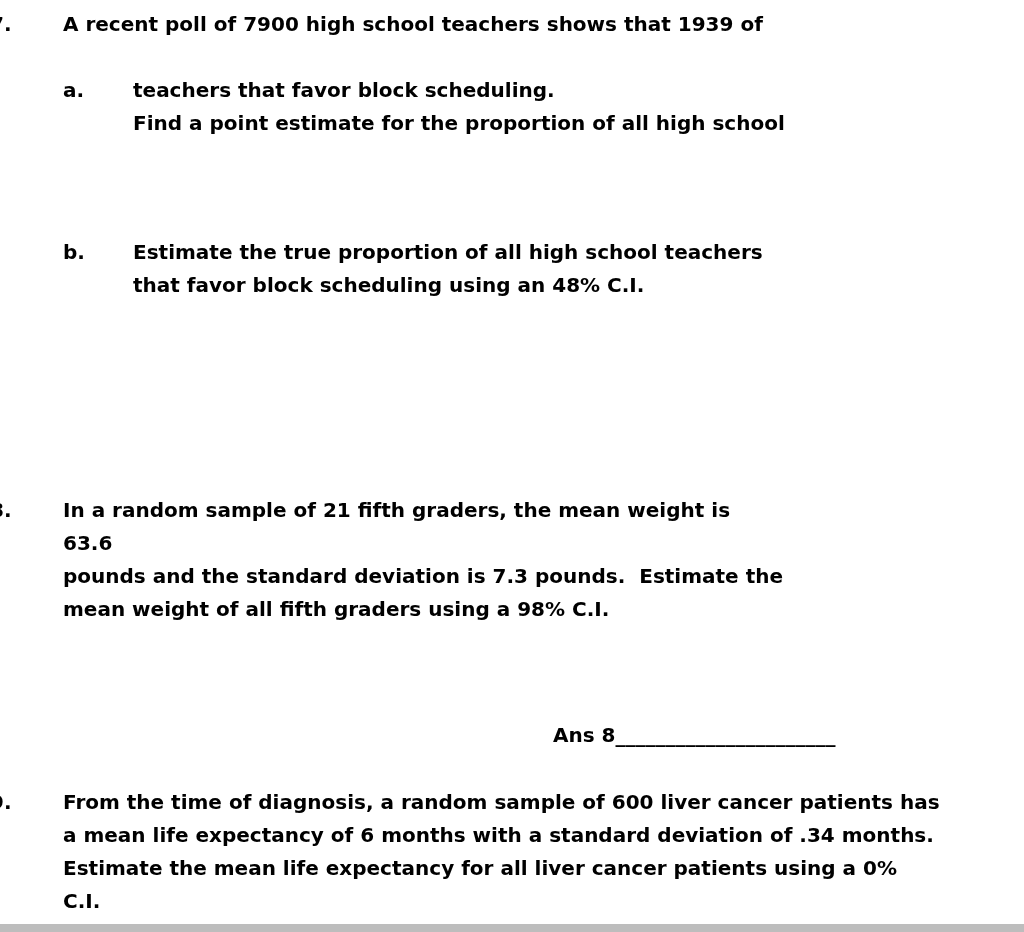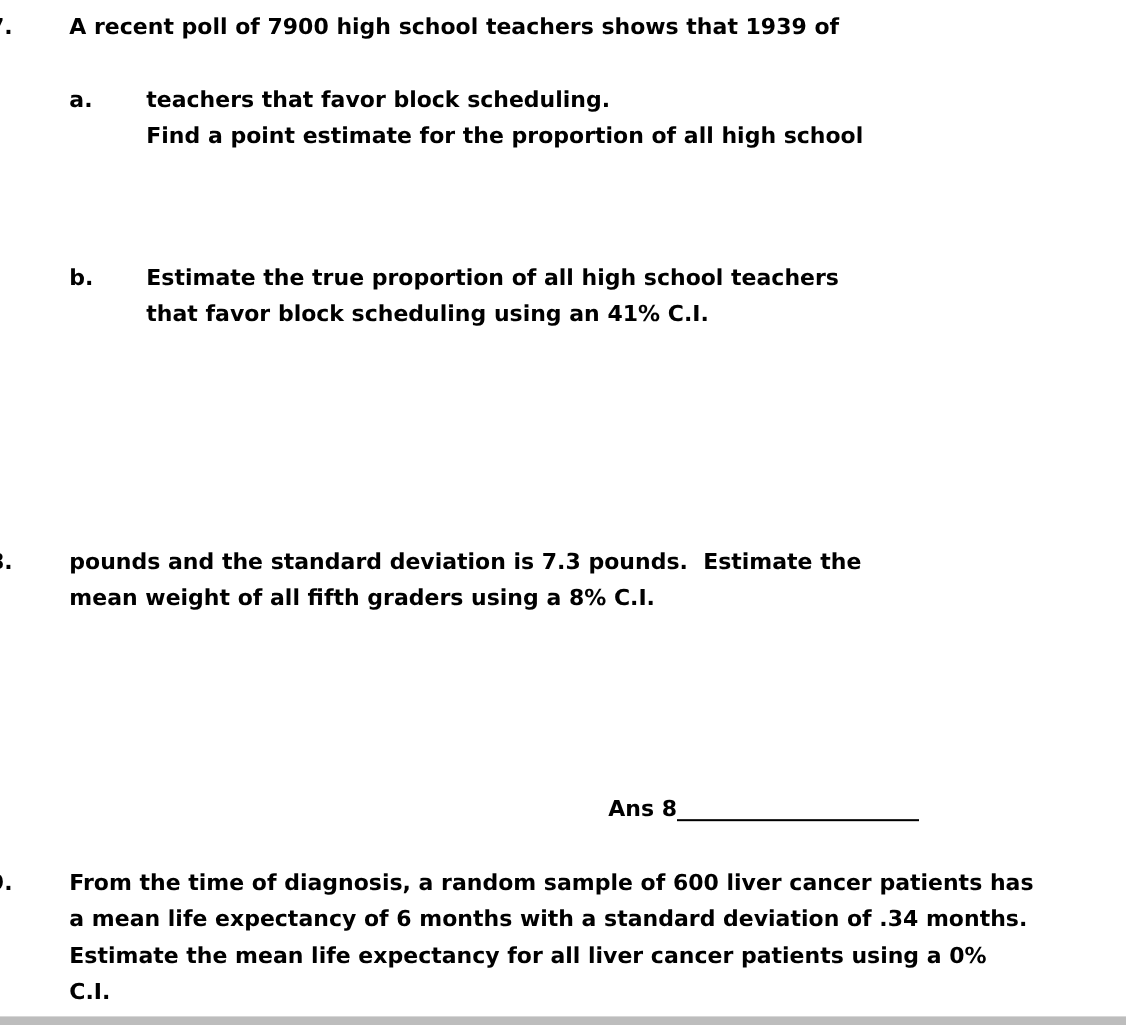--- a/index.html
+++ b/index.html
@@ -50,28 +50,29 @@
   <span class="abs" style="top:74px; left:63px;">a.</span>
   <div class="abs" style="top:74px; left:133px; width:660px;">
     <div class="line">teachers that favor block scheduling.</div>
     <div class="line">Find a point estimate for the proportion of all high school</div>
   </div>
 
 
   <span class="abs" style="top:236px; left:63px;">b.</span>
   <div class="abs" style="top:236px; left:133px; width:640px;">
     <div class="line">Estimate the true proportion of all high school teachers</div>
-    <div class="line">that favor block scheduling using an 41% C.I.</div>
+    <div class="line">that favor block scheduling using an 48% C.I.</div>
   </div>
 
 
   <span class="num abs" style="top:494px;">8.</span>
   <div class="abs" style="top:494px; left:63px; width:720px;">
+    <div class="line">In a random sample of 21 fifth graders, the mean weight is 63.6</div>
     <div class="line">pounds and the standard deviation is 7.3 pounds.  Estimate the</div>
-    <div class="line">mean weight of all fifth graders using a 8% C.I.</div>
+    <div class="line">mean weight of all fifth graders using a 98% C.I.</div>
   </div>
 
   <div class="abs ans-row" style="top:719px; left:553px;">
     <span>Ans 8</span><span class="ans-blank">______________________</span>
   </div>
 
   <span class="num abs" style="top:786px;">9.</span>
   <div class="abs" style="top:786px; left:63px; width:880px;">
     <div class="line">From the time of diagnosis, a random sample of 600 liver cancer patients has</div>
     <div class="line">a mean life expectancy of 6 months with a standard deviation of .34 months.</div>

